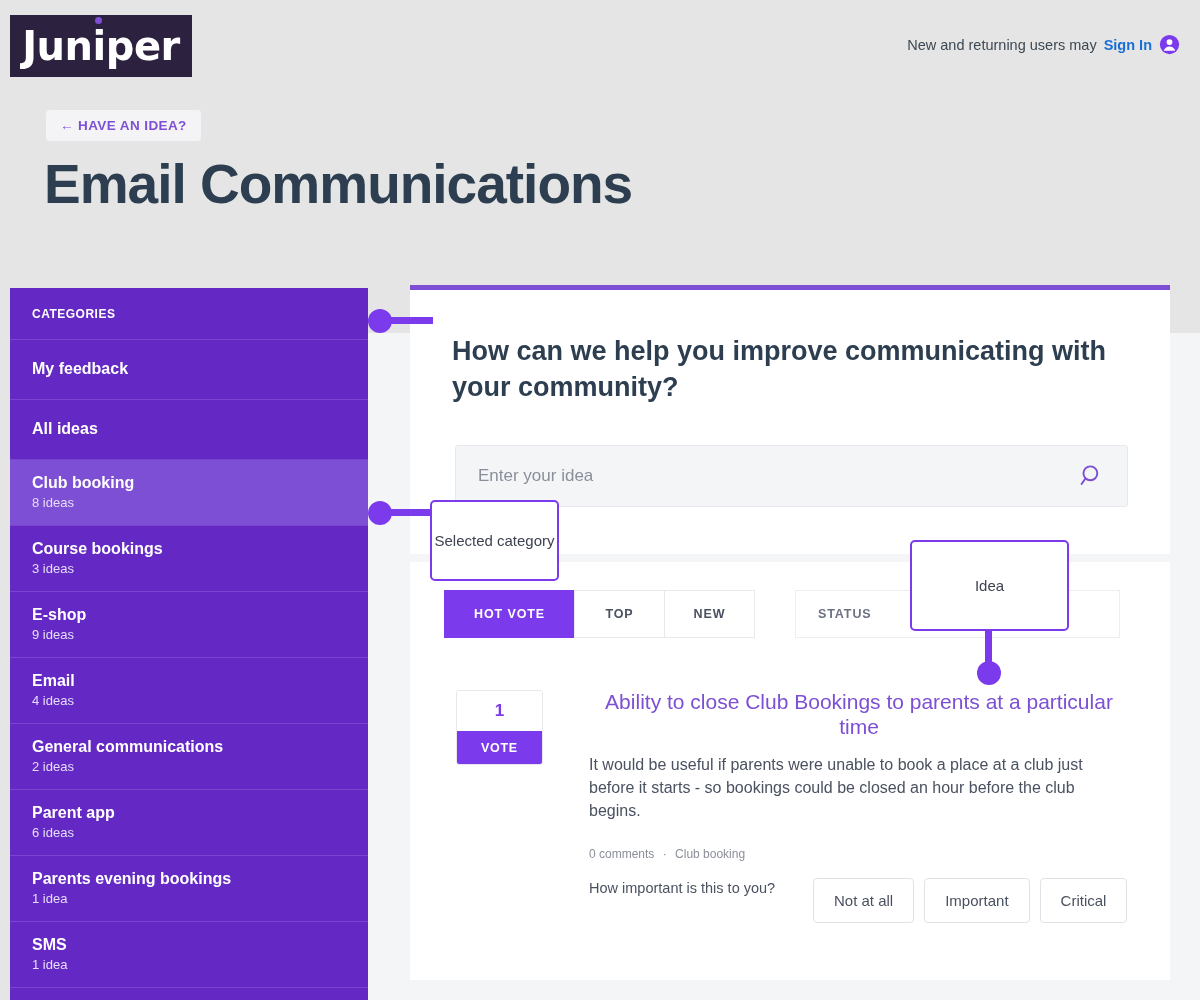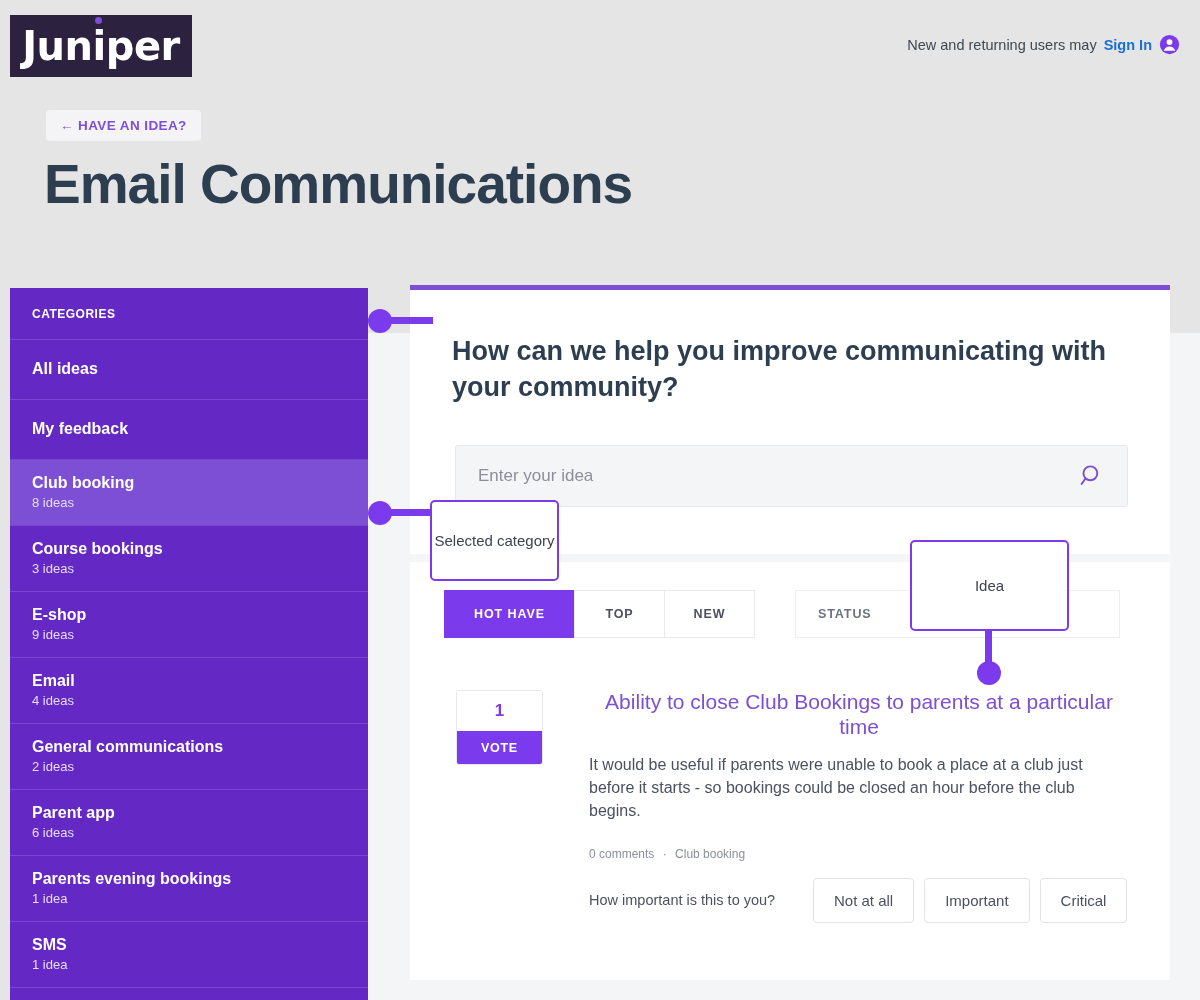--- a/index.html
+++ b/index.html
@@ -164,21 +164,21 @@
     margin-top: 13px; color: #4a5160; font-size: 16px; line-height: 1.45;
   }
   .idea-meta {
     margin-top: 25px; color: #8b8f9a; font-size: 12px;
   }
   .idea-meta .sep { margin: 0 5px; }
   .idea-meta .cat-link { color: #8b8f9a; cursor: pointer; }
 
   .importance-row {
     position: absolute; left: 145px; top: 188px;
-    width: 560px; display: flex; align-items: center;
+    width: 560px; display: flex; align-items: flex-start;
   }
   .importance-q {
     width: 200px; color: #4a5160; font-size: 14.5px; line-height: 1.45;
   }
   .importance-btns { display: flex; gap: 10px; margin-left: 24px; }
   .imp-btn {
     border: 1px solid #dfe2e7; border-radius: 4px; background: #ffffff;
     padding: 13px 20px;
     color: #4a5160; font-size: 15px;
     cursor: pointer; white-space: nowrap;
@@ -258,25 +258,25 @@
   </div>
 
   <div class="idea-pill">← HAVE AN IDEA?</div>
 
   <div class="page-title">Email Communications</div>
 
   <div class="sidebar">
     <div class="sidebar-header">CATEGORIES</div>
 
     <div class="cat-item plain">
+      <div class="cat-label">My feedback</div>
+    </div>
+
+    <div class="cat-item plain">
       <div class="cat-label">All ideas</div>
-    </div>
-
-    <div class="cat-item plain">
-      <div class="cat-label">My feedback</div>
     </div>
 
     <div class="cat-item selected">
       <div class="cat-label">Club booking</div>
       <div class="cat-count">8 ideas</div>
     </div>
 
     <div class="cat-item">
       <div class="cat-label">Course bookings</div>
       <div class="cat-count">3 ideas</div>
@@ -323,21 +323,21 @@
           <circle cx="10.5" cy="9.5" r="6.4"></circle>
           <line x1="5.8" y1="14.5" x2="2.4" y2="19.4" stroke-linecap="round"></line>
         </svg>
       </span>
     </div>
   </div>
 
   <div class="list-card">
 
     <div class="tabs-row">
-      <div class="tab hot active">HOT HAVE</div>
+      <div class="tab hot active">HOT VOTE</div>
       <div class="tab top">TOP</div>
       <div class="tab new">NEW</div>
     </div>
 
     <div class="status-select">STATUS</div>
 
     <div class="idea-row">
       <div class="vote-widget">
         <div class="vote-count">1</div>
         <div class="vote-button">VOTE</div>

